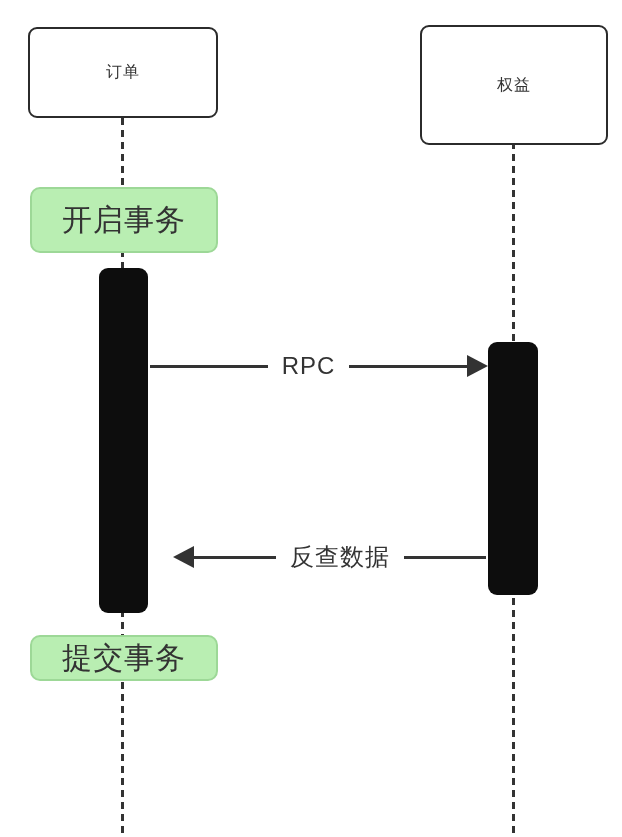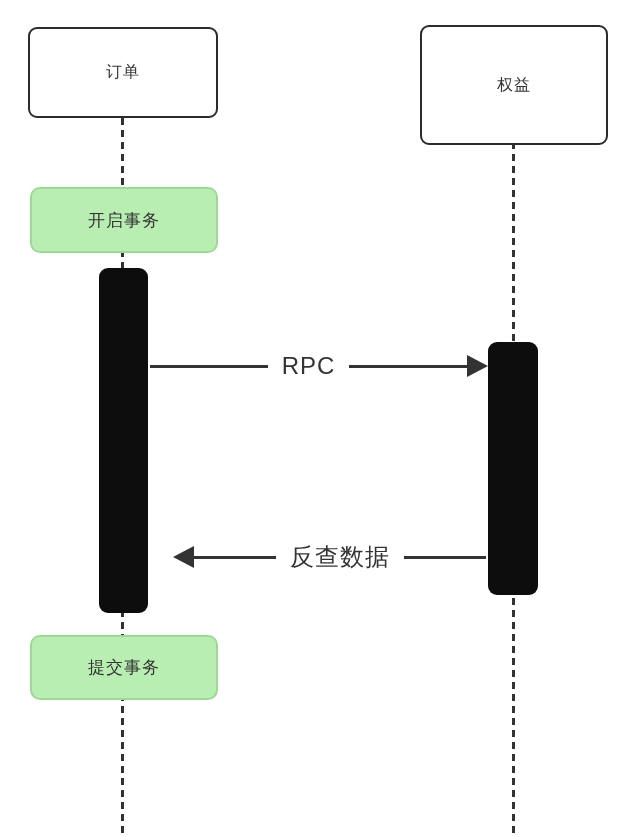--- a/index.html
+++ b/index.html
@@ -54,26 +54,26 @@
   .note {
     position: absolute;
     left: 30px;
     width: 188px;
     background: var(--note-fill);
     border: 2px solid var(--note-border);
     border-radius: 10px;
     display: flex;
     align-items: center;
     justify-content: center;
-    font-size: 17px;
+    font-size: 30px;
     letter-spacing: 1px;
     z-index: 2;
   }
   .note-begin  { top: 187px; height: 66px; }
-  .note-commit { top: 635px; height: 65px; }
+  .note-commit { top: 635px; height: 46px; }
   .activation {
     position: absolute;
     background: var(--activation-fill);
     border-radius: 9px;
     z-index: 2;
   }
   .activation-left  { left: 99px;  top: 268px; width: 49px; height: 345px; }
   .activation-right { left: 488px; top: 342px; width: 50px; height: 253px; }
   .message {
     position: absolute;

